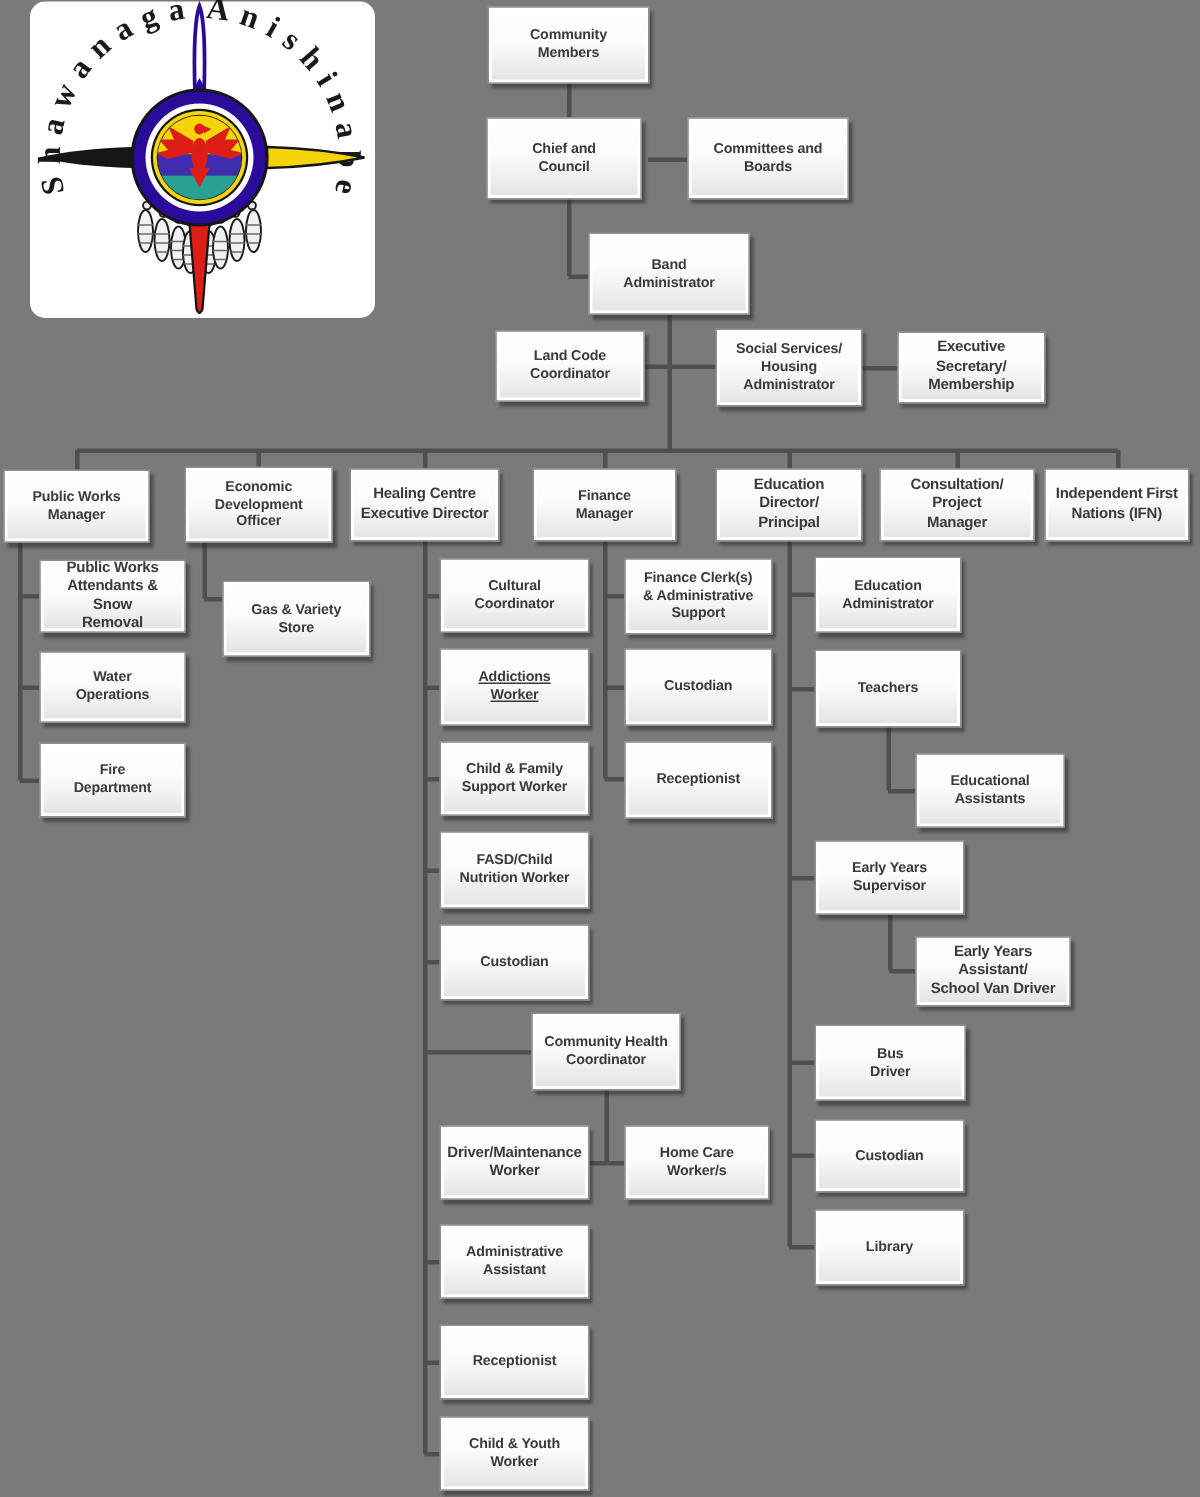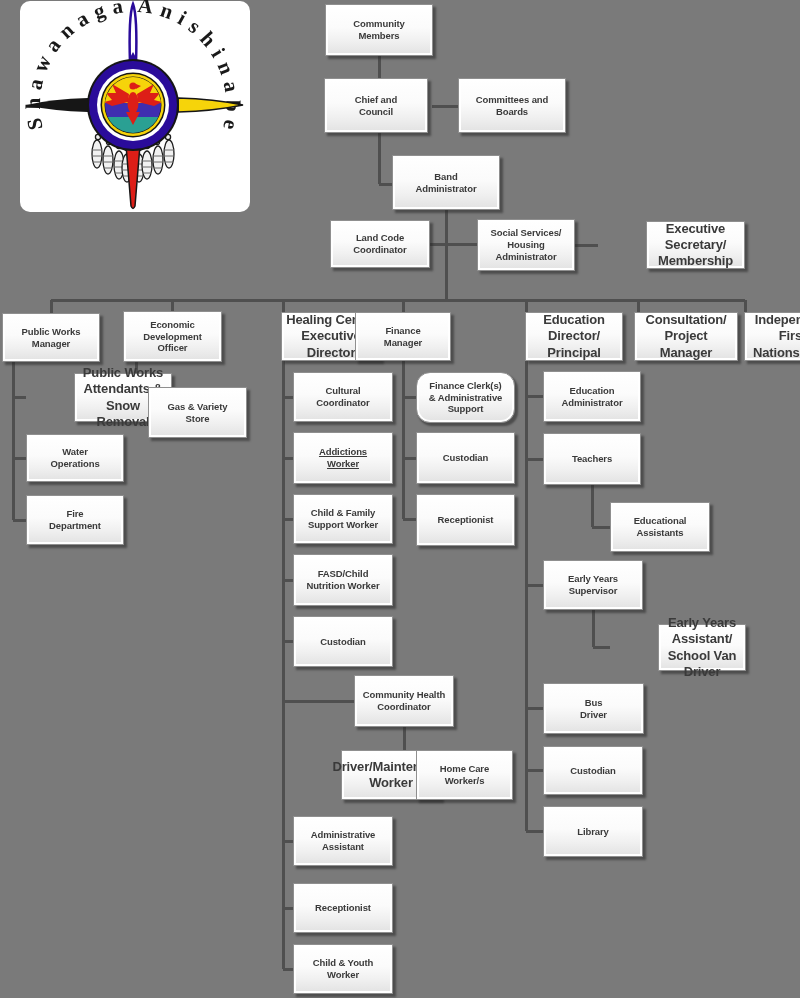--- a/index.html
+++ b/index.html
@@ -8,21 +8,21 @@
   .line{position:absolute;background:#4f4f4f;z-index:1;}
   .node{
     position:absolute;z-index:2;box-sizing:border-box;
     display:flex;align-items:center;justify-content:center;text-align:center;
     background:linear-gradient(180deg,#ffffff 0%,#fbfbfb 45%,#f0f0f0 72%,#e2e2e2 100%);
     border:1px solid #8f8f8f;
     box-shadow:inset 0 0 0 2px #ffffff, 2.5px 3px 2px rgba(40,40,40,0.55);
     color:#3a3a3a;font-weight:bold;font-size:9.5px;line-height:1.25;letter-spacing:-0.1px;
     padding:2px 4px;
   }
-  .node.tight{font-size:13px;letter-spacing:-0.15px;margin-left:48px;}
+  .node.tight{font-size:10px;letter-spacing:-0.15px;}
   .lbl{white-space:pre-line;}
   #logo-svg{position:absolute;left:0;top:0;z-index:3;}
   .arc-text{font-family:"Liberation Serif",serif;font-weight:bold;fill:#191919;}
 </style>
 </head>
 <body>
 
 <div id="stage">
 
   <svg id="logo-svg" width="260" height="215" viewBox="0 0 260 215">
@@ -278,21 +278,21 @@
         <span class="lbl">Administrative
 Assistant</span>
       </div>
       <div class="node" style="left: 293px; top: 883px; width: 100px; height: 50px;">
         <span class="lbl">Receptionist</span>
       </div>
       <div class="node" style="left: 293px; top: 944px; width: 100px; height: 50px;">
         <span class="lbl">Child &amp; Youth
 Worker</span>
       </div>
-      <div class="node" style="left: 416px; top: 372px; width: 99px; height: 51px; border-radius: 14px;">
+      <div class="node" style="left: 416px; top: 372px; width: 99px; height: 51px;">
         <span class="lbl">Finance Clerk(s)
 &amp; Administrative
 Support</span>
       </div>
       <div class="node" style="left: 416px; top: 432px; width: 99px; height: 52px;">
         <span class="lbl">Custodian</span>
       </div>
       <div class="node" style="left: 416px; top: 494px; width: 99px; height: 52px;">
         <span class="lbl">Receptionist</span>
       </div>
@@ -304,21 +304,21 @@
         <span class="lbl">Teachers</span>
       </div>
       <div class="node" style="left: 610px; top: 502px; width: 100px; height: 50px;">
         <span class="lbl">Educational
 Assistants</span>
       </div>
       <div class="node" style="left: 543px; top: 560px; width: 100px; height: 50px;">
         <span class="lbl">Early Years
 Supervisor</span>
       </div>
-      <div class="node tight" style="left: 610px; top: 624px; width: 88px; height: 47px;">
+      <div class="node tight" style="left: 610px; top: 624px; width: 104px; height: 47px;">
         <span class="lbl">Early Years Assistant/
 School Van Driver</span>
       </div>
       <div class="node" style="left: 543px; top: 683px; width: 101px; height: 51px;">
         <span class="lbl">Bus
 Driver</span>
       </div>
       <div class="node" style="left: 543px; top: 746px; width: 100px; height: 49px;">
         <span class="lbl">Custodian</span>
       </div>

